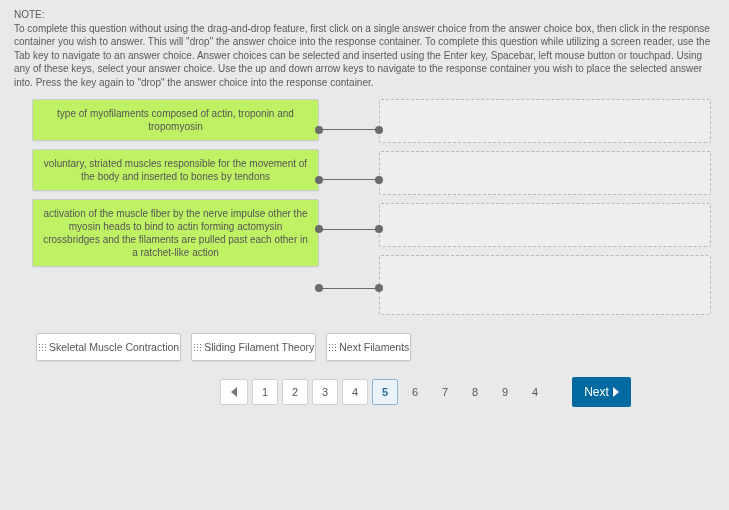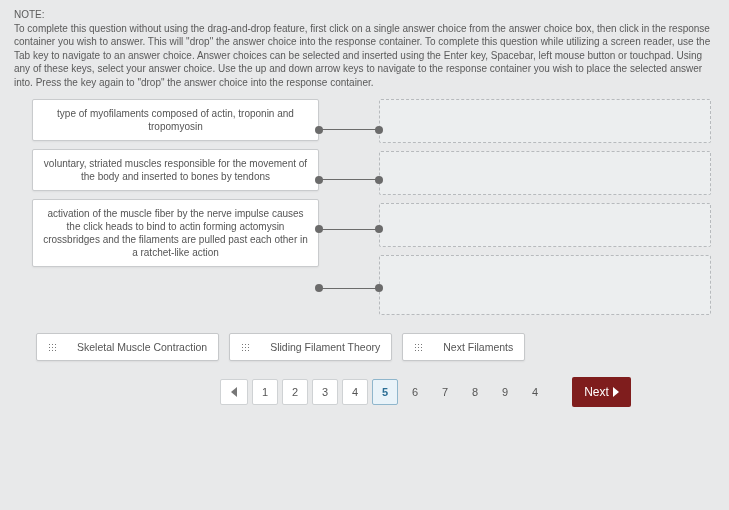--- a/index.html
+++ b/index.html
@@ -3,55 +3,55 @@
 <meta charset="utf-8">
 <style>
 *{box-sizing:border-box;margin:0;padding:0}
 body{font-family:Arial,Helvetica,sans-serif;background:#e8e9ea;width:729px;height:510px;overflow:hidden;font-size:10px;color:#5a5a5a;padding:8px 12px 0 14px}
 .note-block{margin-bottom:10px;line-height:1.35}
 .note-label{font-weight:400;display:inline}
 .note-text{display:inline}
 .para{margin-top:15px}
 .match-area{display:flex;gap:0;margin-top:8px}
 .left-col{width:305px;display:flex;flex-direction:column;gap:8px;padding-left:18px}
-.prompt-box{border:1px solid #c9cbcd;background:#ffffff;border-radius:2px;padding:7px 10px;text-align:center;font-size:10px;line-height:1.3;color:#555;box-shadow:0 1px 2px rgba(0,0,0,.05)}
+.prompt-box{border:1px solid #c9cbcd;background:#bef264;border-radius:2px;padding:7px 10px;text-align:center;font-size:10px;line-height:1.3;color:#555;box-shadow:0 1px 2px rgba(0,0,0,.05)}
 .connectors{width:60px;display:flex;flex-direction:column;justify-content:space-around;padding:6px 0 2px}
 .connector{height:1px;background:#6b6b6b;position:relative;margin:21px 0}
 .connector::before,.connector::after{content:"";position:absolute;width:8px;height:8px;background:#6b6b6b;border-radius:50%;top:-3.5px}
 .connector::before{left:-4px}
 .connector::after{right:-4px}
 .right-col{flex:1;display:flex;flex-direction:column;gap:8px;padding-right:6px}
 .drop-slot{border:1.5px dashed #b7babd;background:#eceeef;border-radius:2px;height:44px}
 .drop-slot.tall{height:60px}
 .choices-row{display:flex;gap:10px;margin-top:18px;padding-left:22px}
-.choice{border:1px solid #c6c8ca;background:#fff;border-radius:2px;padding:7px 11px;font-size:10.5px;color:#555;display:flex;align-items:center;gap:20px;box-shadow:0 1px 2px rgba(0,0,0,.06)}
+.choice{border:1px solid #c6c8ca;background:#fff;border-radius:2px;padding:7px 1px;font-size:10.5px;color:#555;display:flex;align-items:center;gap:2px;box-shadow:0 1px 2px rgba(0,0,0,.06)}
 .grip{display:inline-block;width:9px;height:9px;background:radial-gradient(circle,#777 1px,transparent 1px);background-size:3px 3px;background-position:0 0}
 .pager{display:flex;align-items:center;gap:4px;margin-top:16px;justify-content:center;padding-left:120px}
 .pg{min-width:26px;height:26px;border:1px solid #cfd2d4;background:#fff;display:flex;align-items:center;justify-content:center;font-size:11px;color:#555;border-radius:2px}
 .pg.prev{width:28px}
 .pg.active{background:#e9f3f9;border-color:#8fb6cc;color:#2b6e95;font-weight:600}
 .pg.bare{border:none;background:transparent}
-.next-btn{background:#7f1d1d;color:#fff;border:none;height:30px;padding:0 12px;font-size:12px;border-radius:2px;display:flex;align-items:center;gap:4px;margin-left:20px}
+.next-btn{background:#0369a1;color:#fff;border:none;height:30px;padding:0 12px;font-size:12px;border-radius:2px;display:flex;align-items:center;gap:4px;margin-left:20px}
 .arrow-left{width:0;height:0;border-top:5px solid transparent;border-bottom:5px solid transparent;border-right:6px solid #777}
 .arrow-right{width:0;height:0;border-top:5px solid transparent;border-bottom:5px solid transparent;border-left:6px solid #fff}
 </style>
 </head>
 <body>
 
 <div class="note-block">
   <span class="note-label">NOTE:</span><br>
   <span class="note-text">To complete this question without using the drag-and-drop feature, first click on a single answer choice from the answer choice box, then click in the response container you wish to answer. This will "drop" the answer choice into the response container.</span>
   <div class="para note-text">To complete this question while utilizing a screen reader, use the Tab key to navigate to an answer choice. Answer choices can be selected and inserted using the Enter key, Spacebar, left mouse button or touchpad. Using any of these keys, select your answer choice. Use the up and down arrow keys to navigate to the response container you wish to place the selected answer into. Press the key again to "drop" the answer choice into the response container.</div>
 </div>
 
 <div class="match-area">
   <div class="left-col">
     <div class="prompt-box">type of myofilaments composed of actin, troponin and tropomyosin</div>
     <div class="prompt-box">voluntary, striated muscles responsible for the movement of the body and inserted to bones by tendons</div>
-    <div class="prompt-box">activation of the muscle fiber by the nerve impulse causes the click heads to bind to actin forming actomysin crossbridges and the filaments are pulled past each other in a ratchet-like action</div>
+    <div class="prompt-box">activation of the muscle fiber by the nerve impulse other the myosin heads to bind to actin forming actomysin crossbridges and the filaments are pulled past each other in a ratchet-like action</div>
   </div>
   <div class="connectors">
     <div class="connector"></div>
     <div class="connector"></div>
     <div class="connector"></div>
     <div class="connector" style="margin-top:30px"></div>
   </div>
   <div class="right-col">
     <div class="drop-slot"></div>
     <div class="drop-slot"></div>

